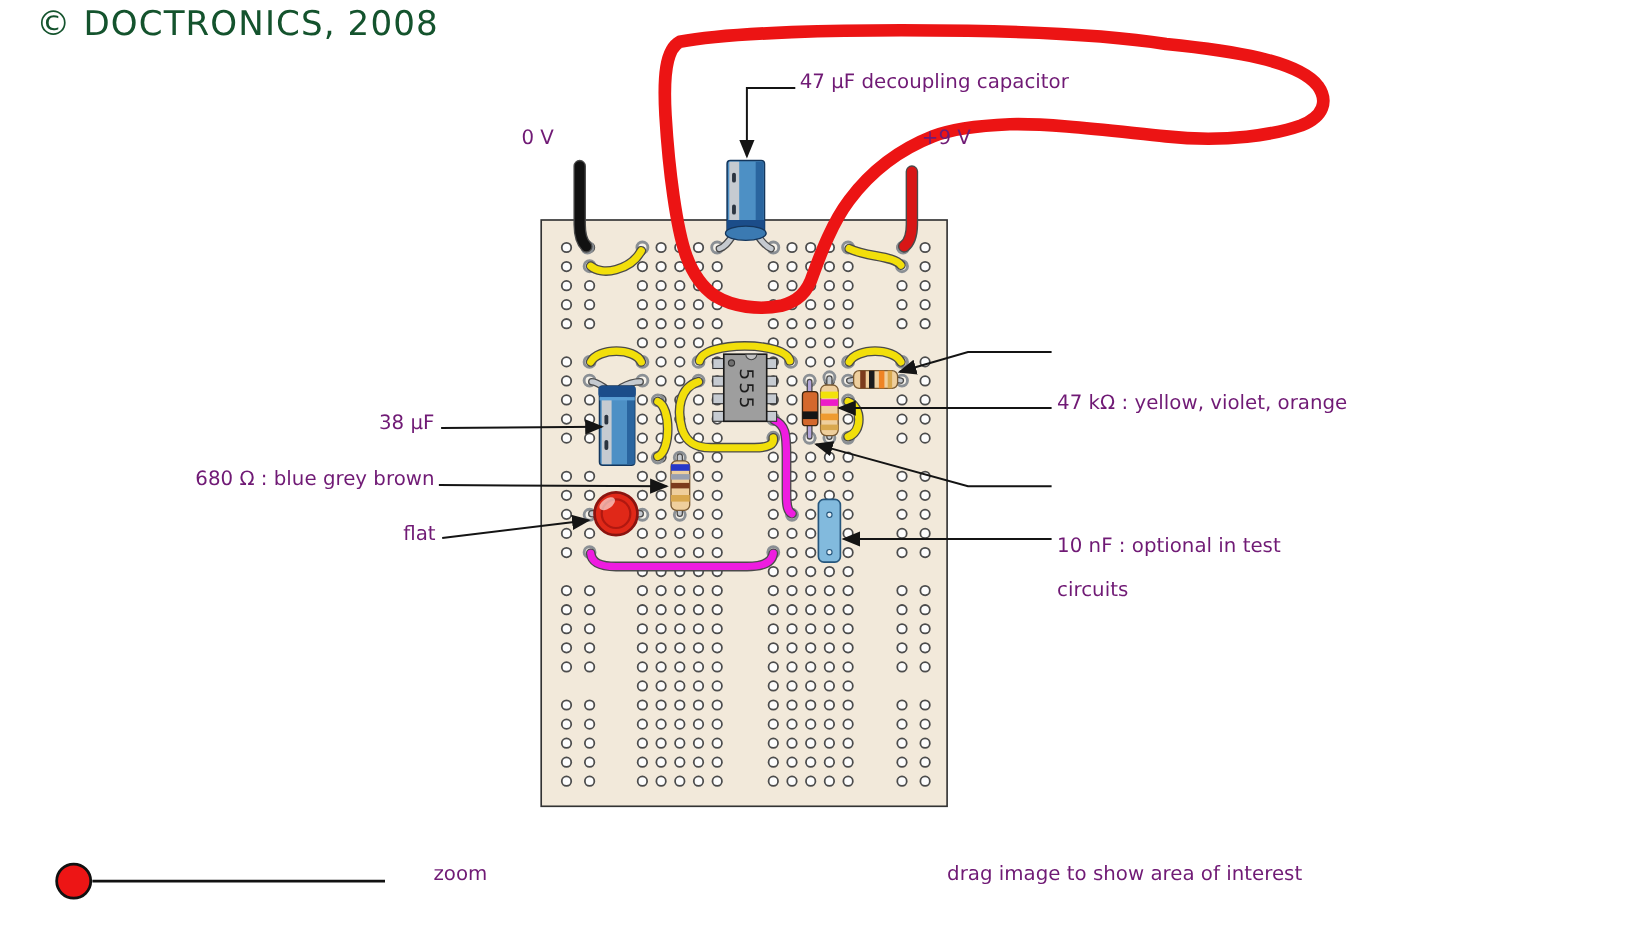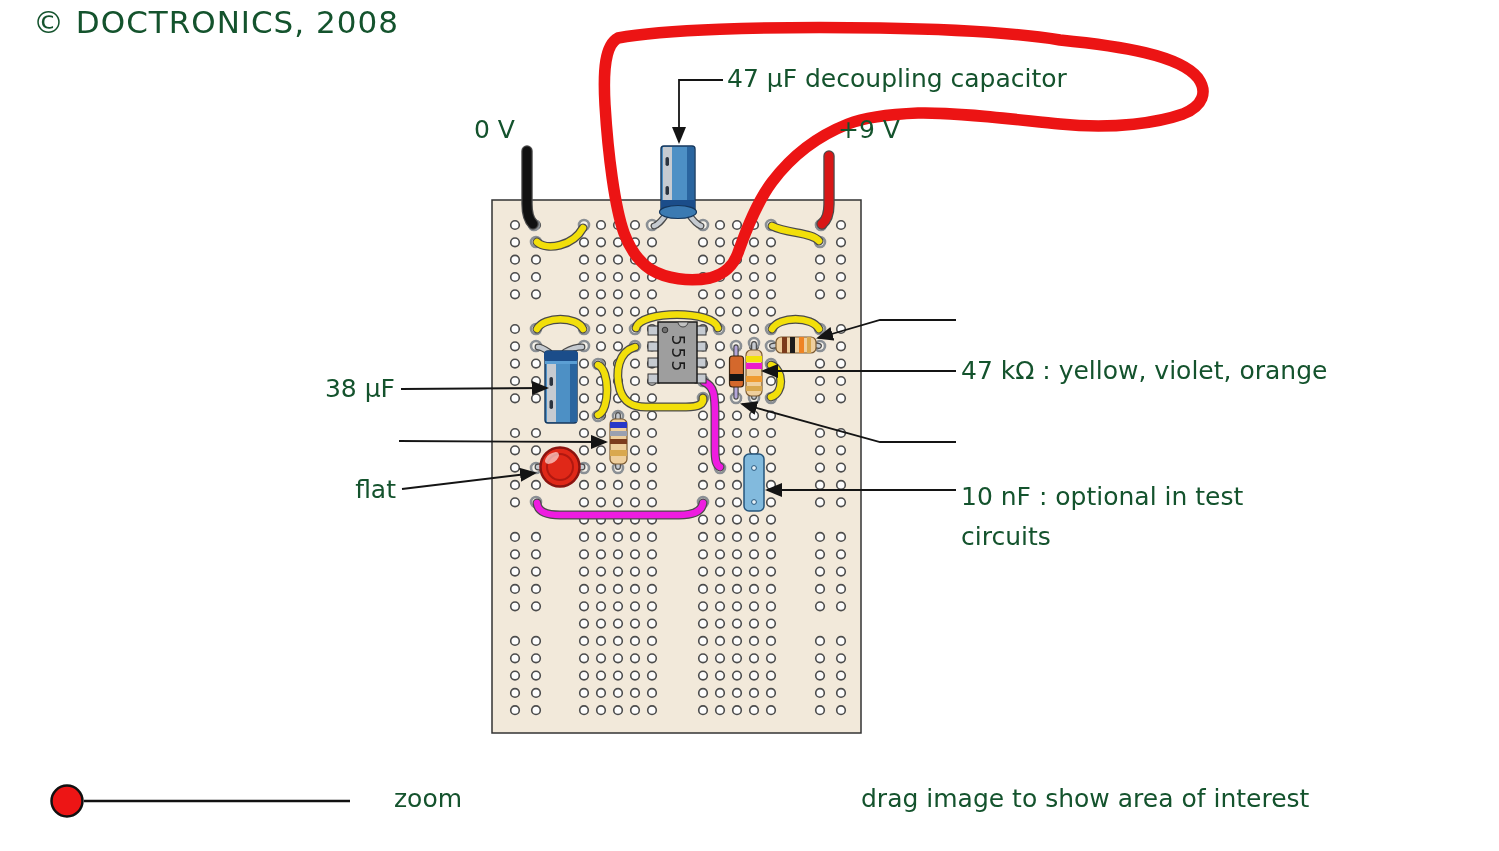--- a/index.html
+++ b/index.html
@@ -1,21 +1,21 @@
 <!DOCTYPE html>
 <html><head>
 <meta charset="utf-8">
 <style>
   html,body{margin:0;padding:0;background:#ffffff;}
   .stage{
     position:relative;width:1499px;height:851px;background:#fff;
     font-family:"DejaVu Sans","Liberation Sans",sans-serif;overflow:hidden;
   }
   .stage svg{position:absolute;left:0;top:0;}
-  .lbl{position:absolute;font-size:25px;color:#14532d;white-space:nowrap;line-height:1.2;}
+  .lbl{position:absolute;font-size:18px;color:#701a75;white-space:nowrap;line-height:1.2;}
   .lbl.right{text-align:right;}
   .copyright{position:absolute;left:33px;top:4px;font-size:31px;letter-spacing:1px;}
   .twoline span{display:block;}
   .twoline{line-height:40px;}
   .var{font-style:italic;}
   #holes circle{fill:#fdfdfd;stroke:#4c4c4c;stroke-width:1.6;}
   #rings circle{fill:#f6f2ea;stroke:#8a8f94;stroke-width:2.6;}
   .wb{fill:none;stroke:#4a4a4a;stroke-linecap:round;stroke-linejoin:round;}
   .wf{fill:none;stroke-linecap:round;stroke-linejoin:round;}
   .leader{fill:none;stroke:#141414;stroke-width:1.8;}
@@ -636,17 +636,18 @@
 
   <div class="lbl" style="left:961px;top:356px;">47 kΩ : yellow, violet, orange</div>
 
 
   <div class="lbl twoline" style="left:961px;top:477px;">
     <span>10 nF : optional in test</span>
     <span>circuits</span>
   </div>
 
   <div class="lbl right" style="left:195px;top:374px;width:200px;">38 μF</div>
+  <div class="lbl right" style="left:25px;top:425px;width:370px;">680 Ω : blue grey brown</div>
   <div class="lbl right" style="left:246px;top:475px;width:150px;">flat</div>
 
   <div class="lbl" style="left:372px;top:784px;margin-left:22px;">zoom</div>
   <div class="lbl" style="left:861px;top:784px;">drag image to show area of interest</div>
 </div>
 
 </body></html>

